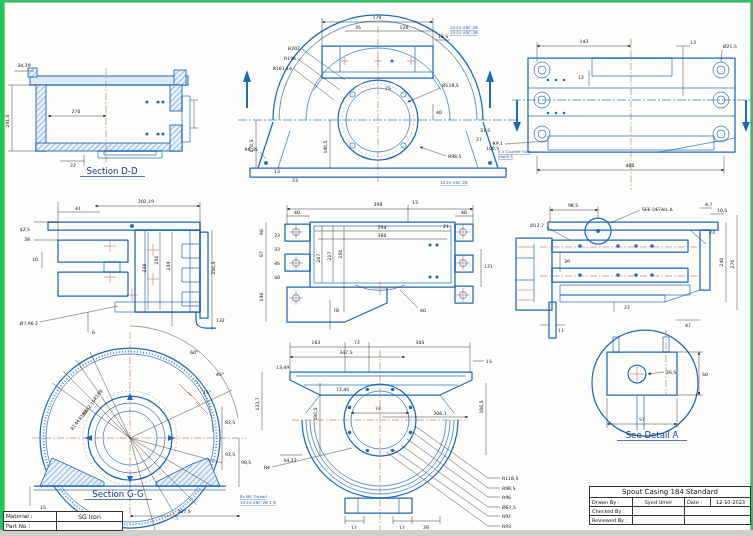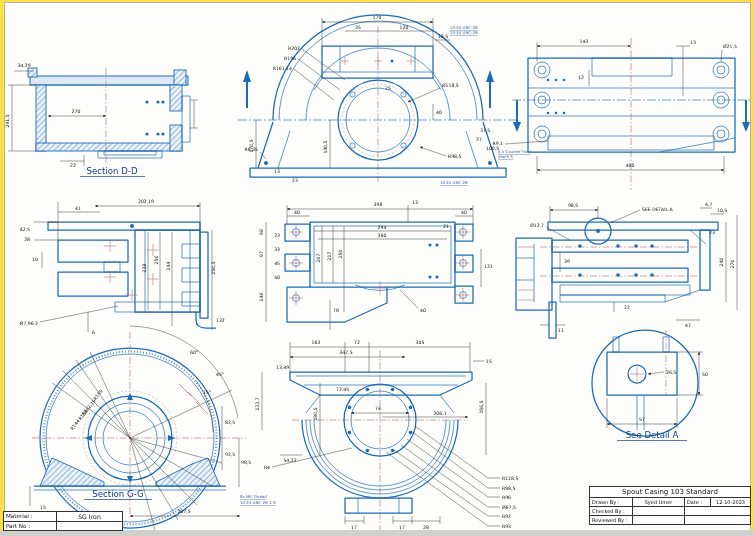--- a/index.html
+++ b/index.html
@@ -1,16 +1,16 @@
 <!DOCTYPE html>
 <html><head>
 <meta charset="utf-8">
 <style>
   html,body{margin:0;padding:0;background:#e9e9e6;}
-  #stage{position:relative;width:753px;height:536px;background:#fde047;overflow:hidden;
+  #stage{position:relative;width:753px;height:536px;background:#22c55e;overflow:hidden;
          font-family:"DejaVu Sans",sans-serif;}
   #sheet{position:absolute;left:4px;top:2px;width:745px;height:530px;background:#fdfdfb;
          border:1px solid #b3b3ae;}
   #bottomband{position:absolute;left:0;top:530px;width:753px;height:6px;background:#cfcfcc;}
   svg{position:absolute;left:0;top:0;}
   
   .o  {fill:none;stroke:#1c6ab8;stroke-width:1.25;stroke-linejoin:round;}
   .o2 {fill:none;stroke:#1c6ab8;stroke-width:.7;stroke-linejoin:round;}
   .fb {fill:#dde9f6;stroke:#1c6ab8;stroke-width:1;}
   .h  {fill:url(#hp);stroke:#1c6ab8;stroke-width:.9;}
@@ -538,21 +538,21 @@
   <line class="d" x1="607" y1="398" x2="607" y2="428"></line>
         <line class="d" x1="677" y1="398" x2="677" y2="428"></line>
   <text class="dt" x="642" y="421" text-anchor="middle">57</text>
   <text class="lbl" x="652" y="438" text-anchor="middle">See Detail A</text>
   <line class="ul" x1="617" y1="440.5" x2="687" y2="440.5"></line>
 </g>
 </svg>
 
 <div class="blk" style="left:589px;top:486px;width:160px;">
   <div class="row">
-        <div class="tb-title">Spout Casing 103 Standard</div>
+        <div class="tb-title">Spout Casing 184 Standard</div>
       </div>
   <div class="row">
     <div class="cell" style="width:42px;">Drawn By :</div>
     <div class="cell" style="width:52px;text-align:center;">Syed Umer</div>
     <div class="cell" style="width:26px;">Date :</div>
     <div class="cell" style="flex:1;text-align:center;">12-10-2023</div>
   </div>
   <div class="row">
     <div class="cell" style="width:42px;">Checked By :</div>
     <div class="cell" style="width:52px;"></div>

